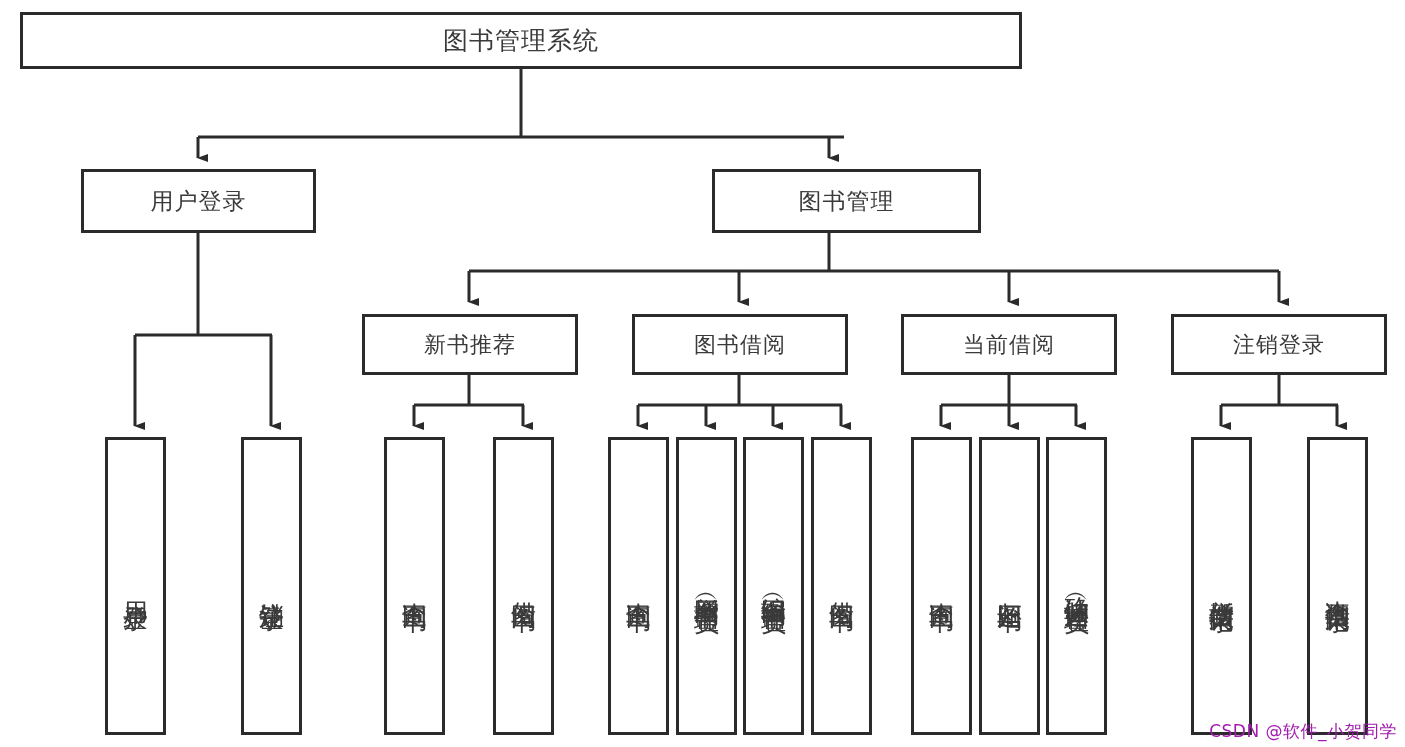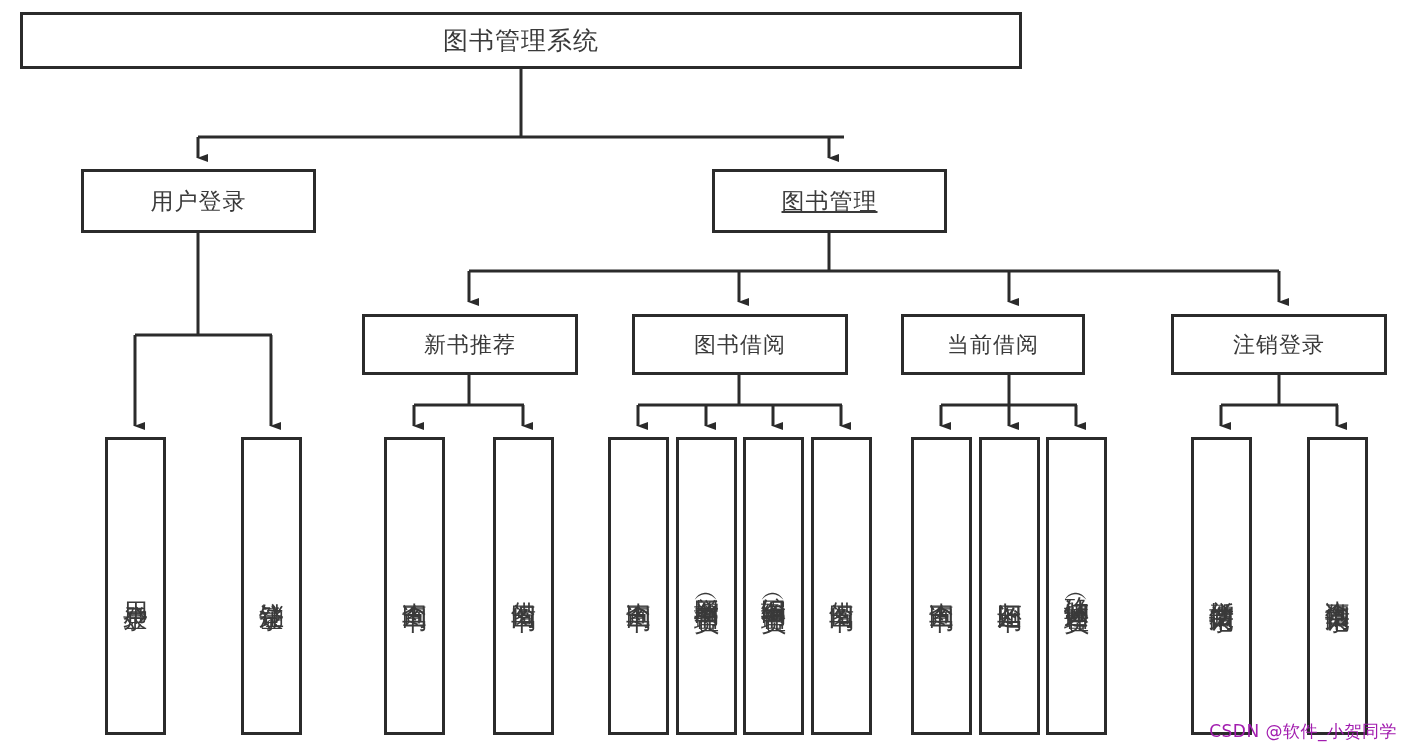--- a/index.html
+++ b/index.html
@@ -129,31 +129,31 @@
     </g>
   </svg>
 
   <div class="node-box level-0" style="left:20px; top:12px; width:1002px; height:57px;">
     <span class="htext">图书管理系统</span>
   </div>
 
   <div class="node-box level-1" style="left:81px; top:169px; width:235px; height:64px;">
     <span class="htext">用户登录</span>
   </div>
-  <div class="node-box level-1" style="left:712px; top:169px; width:235px; height:64px;text-decoration:underline;">
+  <div class="node-box level-1" style="left:712px; top:169px; width:269px; height:64px;">
     <span class="htext">图书管理</span>
   </div>
 
   <div class="node-box level-2" style="left:632px; top:314px; width:216px; height:61px;">
     <span class="htext">图书借阅</span>
   </div>
   <div class="node-box level-2" style="left:362px; top:314px; width:216px; height:61px;">
     <span class="htext">新书推荐</span>
   </div>
-  <div class="node-box level-2" style="left:901px; top:314px; width:184px; height:61px;">
+  <div class="node-box level-2" style="left:901px; top:314px; width:216px; height:61px;">
     <span class="htext">当前借阅</span>
   </div>
   <div class="node-box level-2" style="left:1171px; top:314px; width:216px; height:61px;">
     <span class="htext">注销登录</span>
   </div>
 
   <div class="node-box leaf" style="left:105px; top:437px; width:61px; height:298px;">
     <span class="vtext">用户登录</span>
   </div>
   <div class="node-box leaf" style="left:241px; top:437px; width:61px; height:298px;">

